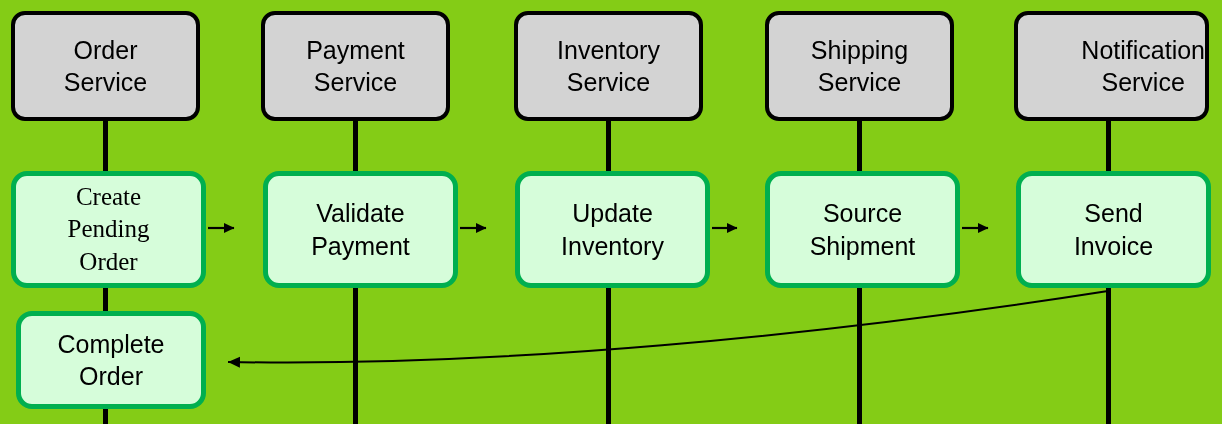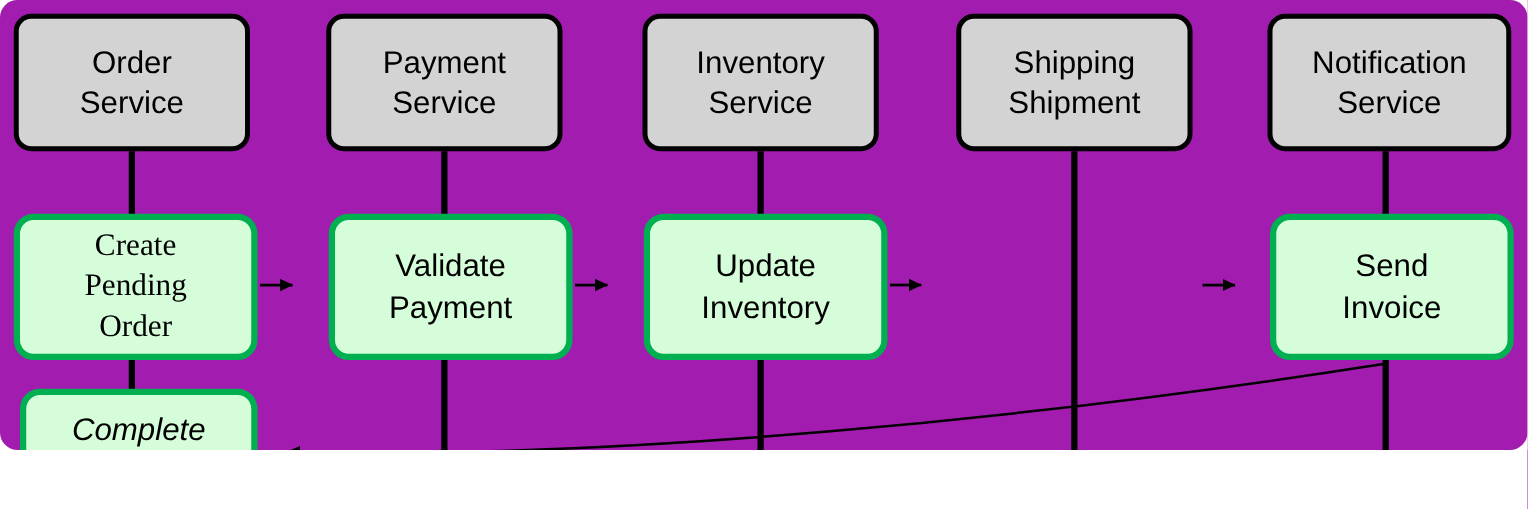--- a/index.html
+++ b/index.html
@@ -6,24 +6,23 @@
     margin: 0;
     padding: 0;
     background: #ffffff;
   }
   body {
     font-family: "Liberation Sans", sans-serif;
   }
   #canvas {
     position: relative;
     width: 1222px;
-    height: 360px;
-    background: #a21caf;
+    height: 424px;
+    background: #84cc16;
     overflow: hidden;
-    border-radius: 14px;
   }
   #edge-layer {
     position: absolute;
     left: 0;
     top: 0;
     width: 1222px;
     height: 424px;
     pointer-events: none;
   }
   .node {
@@ -101,42 +100,46 @@
   <div class="node participant" style="left:261px; top:11px; width:189px; height:110px;">
     <span>Payment
 Service</span>
   </div>
   <div class="node participant" style="left:514px; top:11px; width:189px; height:110px;">
     <span>Inventory
 Service</span>
   </div>
   <div class="node participant" style="left:765px; top:11px; width:189px; height:110px;">
     <span>Shipping
-Shipment</span>
+Service</span>
   </div>
-  <div class="node participant" style="left:1014px; top:11px; width:195px; height:110px;">
+  <div class="node participant" style="left:1014px; top:11px; width:195px; height:110px;align-items:flex-end;">
     <span>Notification
 Service</span>
   </div>
 
   <div class="node activity" style="left:11px; top:171px; width:195px; height:117px;font-family:Liberation Serif, serif;">
     <span>Create
 Pending
 Order</span>
   </div>
-  <div class="node activity" style="left:16px; top:311px; width:190px; height:98px;font-style:italic;">
+  <div class="node activity" style="left:16px; top:311px; width:190px; height:98px;">
     <span>Complete
 Order</span>
   </div>
   <div class="node activity" style="left:263px; top:171px; width:195px; height:117px;align-items:center;">
     <span>Validate
 Payment</span>
   </div>
   <div class="node activity" style="left:515px; top:171px; width:195px; height:117px;align-items:center;">
     <span>Update
 Inventory</span>
   </div>
+  <div class="node activity" style="left:765px; top:171px; width:195px; height:117px;">
+    <span>Source
+Shipment</span>
+  </div>
   <div class="node activity" style="left:1016px; top:171px; width:195px; height:117px;">
     <span>Send
 Invoice</span>
   </div>
 
 </div>
 
 </body></html>

